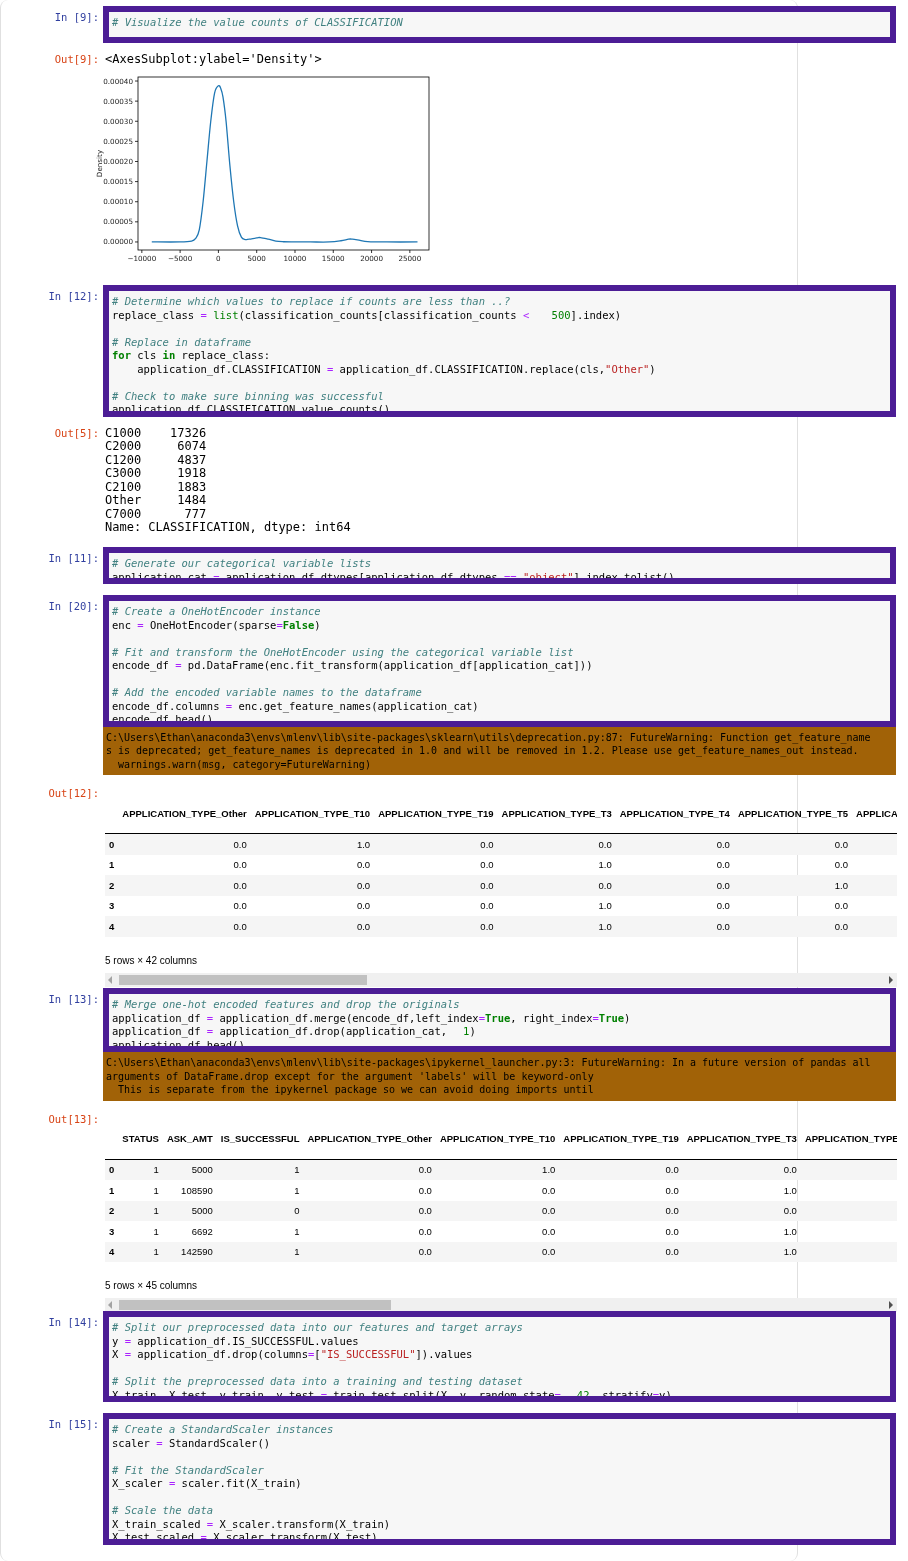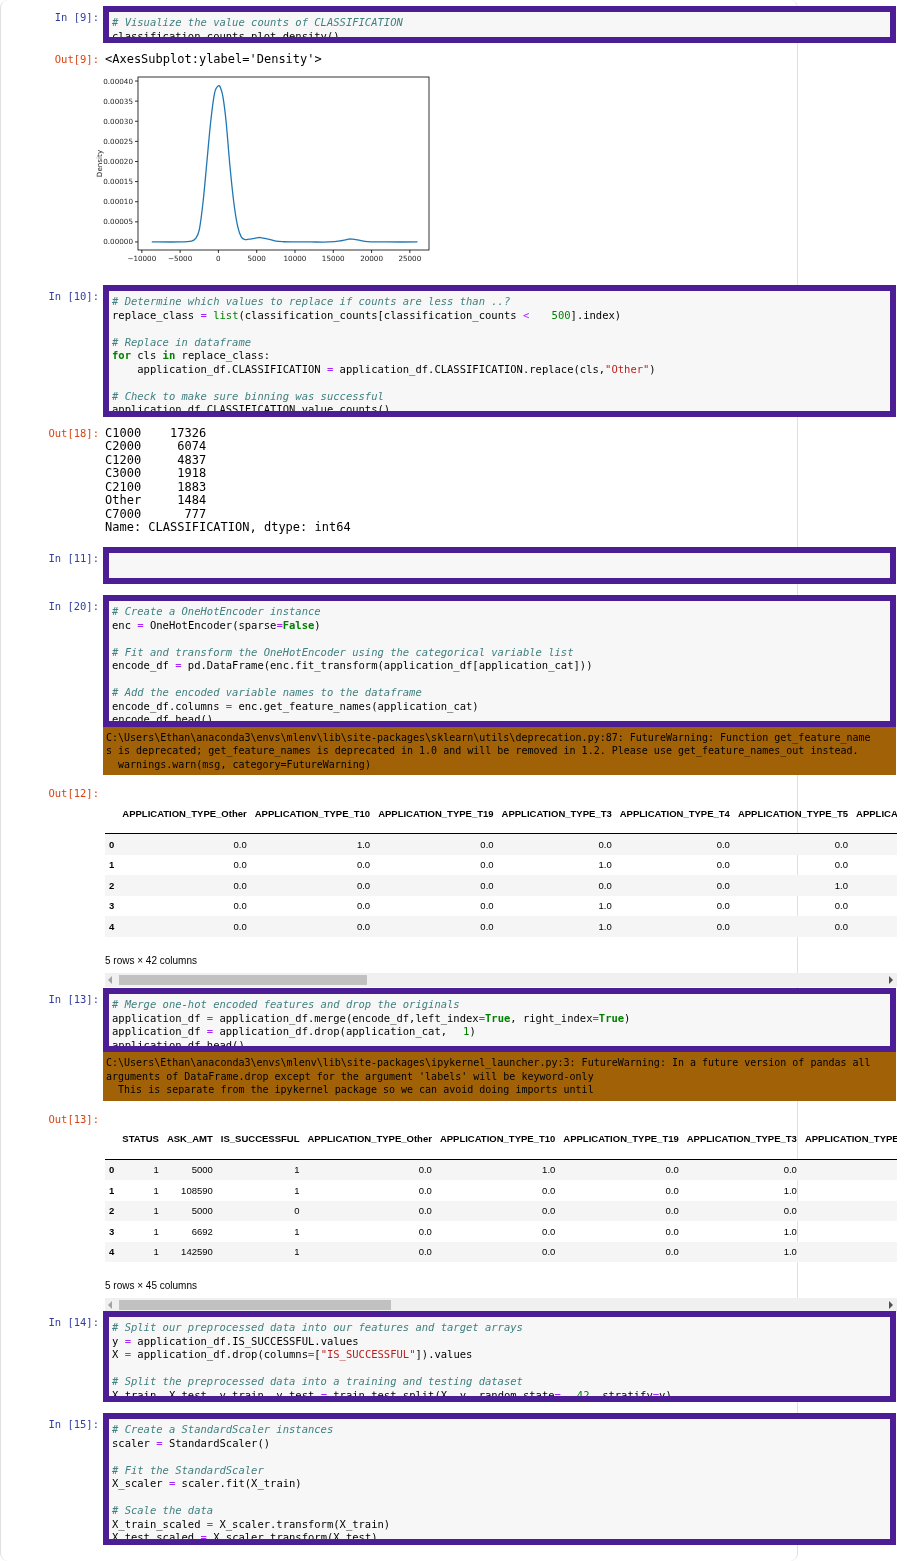--- a/index.html
+++ b/index.html
@@ -42,40 +42,40 @@
                     border-top:4px solid transparent; border-bottom:4px solid transparent; border-right:4px solid #a3a3a3; }
   .hscroll .arr-r { position:absolute; right:4px; top:3px; width:0; height:0;
                     border-top:4px solid transparent; border-bottom:4px solid transparent; border-left:4px solid #505050; }
 </style>
 </head>
 <body>
 
 <div class="nb" id="nb">
     <div class="cell" style="top: 6px;">
       <div class="prompt in" style="top: 5px;">In [9]:</div>
-      <div class="code" style="top: 0px; height: 37px;"><span class="ln"><span class="c"># Visualize the value counts of CLASSIFICATION</span></span><span class="ln"><span>classification_counts.plot.density()</span></span></div>
+      <div class="code" style="top: 0px; height: 37px;"><span class="ln"><span class="c"># Visualize the value counts of CLASSIFICATION</span></span></div>
       <div class="prompt out" style="top: 47px;">Out[9]:</div>
       <div class="plaintext" style="top: 47px;">&lt;AxesSubplot:ylabel='Density'&gt;</div>
     </div>
     <div class="cell" style="top: 285px;">
-      <div class="prompt in" style="top: 5px;">In [10]:</div>
+      <div class="prompt in" style="top: 5px;">In [12]:</div>
       <div class="code" style="top: 0px; height: 131.5px;"><span class="ln"><span class="c"># Determine which values to replace if counts are less than ..?</span></span><span class="ln"><span>replace_class </span><span class="o">=</span><span> </span><span class="b">list</span><span>(classification_counts[classification_counts </span><span class="o">&lt;</span><span> </span><span class="n">500</span><span>].index)</span></span><span class="ln"></span><span class="ln"><span class="c"># Replace in dataframe</span></span><span class="ln"><span class="k">for</span><span> cls </span><span class="k">in</span><span> replace_class:</span></span><span class="ln"><span>    application_df.CLASSIFICATION </span><span class="o">=</span><span> application_df.CLASSIFICATION.replace(cls,</span><span class="s">"Other"</span><span>)</span></span><span class="ln"></span><span class="ln"><span class="c"># Check to make sure binning was successful</span></span><span class="ln"><span>application_df.CLASSIFICATION.value_counts()</span></span></div>
-      <div class="prompt out" style="top: 141.5px;">Out[18]:</div>
+      <div class="prompt out" style="top: 141.5px;">Out[5]:</div>
       <div class="plaintext" style="top: 141.5px;">C1000    17326
 C2000     6074
 C1200     4837
 C3000     1918
 C2100     1883
 Other     1484
 C7000      777
 Name: CLASSIFICATION, dtype: int64</div>
     </div>
     <div class="cell" style="top: 547px;">
       <div class="prompt in" style="top: 5px;">In [11]:</div>
-      <div class="code" style="top: 0px; height: 37px;"></div>
+      <div class="code" style="top: 0px; height: 37px;"><span class="ln"><span class="c"># Generate our categorical variable lists</span></span><span class="ln"><span>application_cat </span><span class="o">=</span><span> application_df.dtypes[application_df.dtypes </span><span class="o">==</span><span> </span><span class="s">"object"</span><span>].index.tolist()</span></span></div>
     </div>
     <div class="cell" style="top: 595px;">
       <div class="prompt in" style="top: 5px;">In [20]:</div>
       <div class="code" style="top: 0px; height: 131.5px;"><span class="ln"><span class="c"># Create a OneHotEncoder instance</span></span><span class="ln"><span>enc </span><span class="o">=</span><span> OneHotEncoder(sparse</span><span class="o">=</span><span class="kc">False</span><span>)</span></span><span class="ln"></span><span class="ln"><span class="c"># Fit and transform the OneHotEncoder using the categorical variable list</span></span><span class="ln"><span>encode_df </span><span class="o">=</span><span> pd.DataFrame(enc.fit_transform(application_df[application_cat]))</span></span><span class="ln"></span><span class="ln"><span class="c"># Add the encoded variable names to the dataframe</span></span><span class="ln"><span>encode_df.columns </span><span class="o">=</span><span> enc.get_feature_names(application_cat)</span></span><span class="ln"><span>encode_df.head()</span></span></div>
       <div class="stderr" style="top: 131.5px;">C:\Users\Ethan\anaconda3\envs\mlenv\lib\site-packages\sklearn\utils\deprecation.py:87: FutureWarning: Function get_feature_name
 s is deprecated; get_feature_names is deprecated in 1.0 and will be removed in 1.2. Please use get_feature_names_out instead.
   warnings.warn(msg, category=FutureWarning)</div>
       <div class="prompt out" style="top: 192px;">Out[12]:</div>
       <div class="df" style="top: 198px; height: 143.5px;">
         <table>

